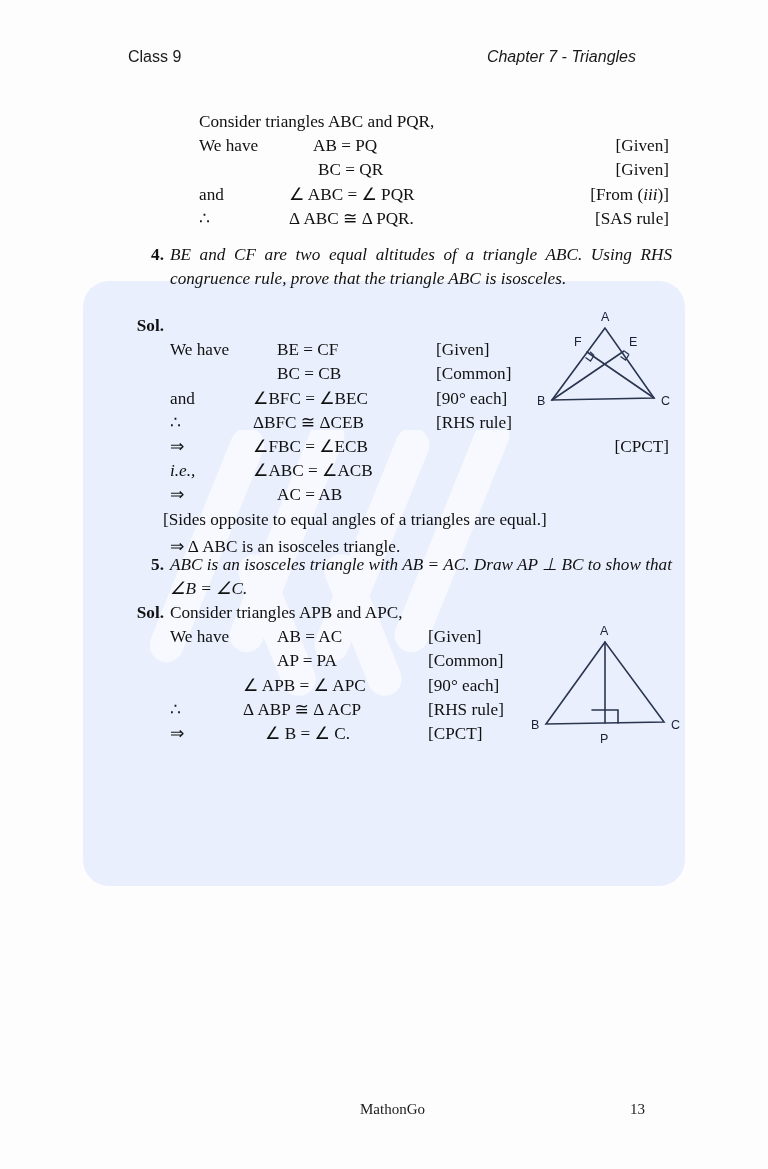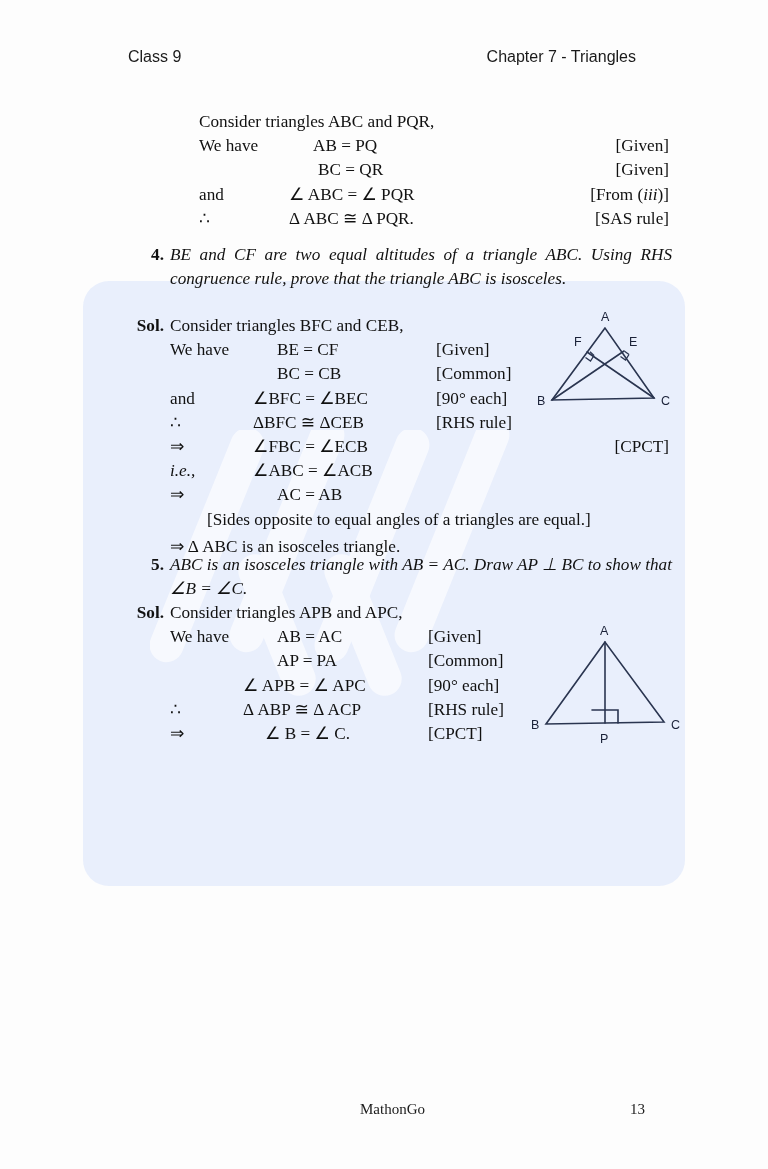--- a/index.html
+++ b/index.html
@@ -53,21 +53,21 @@
     left: 0;
     right: 0;
     top: 48px;
     height: 18px;
     font-family: "Liberation Sans", sans-serif;
     font-size: 16px;
     color: #1a1a1a;
     z-index: 4;
   }
   .runhead .left  { position: absolute; left: 128px;  top: 0; }
-  .runhead .right { position: absolute; right: 132px; top: 0; }
+  .runhead .right { position: absolute; right: 132px; top: 0; font-style: italic; }
 
   .runfoot {
     position: absolute;
     left: 12px;
     right: 0;
     top: 1101px;
     height: 18px;
     font-family: Liberation Serif, serif;
     font-size: 15px;
     color: #1a1a1a;
@@ -210,21 +210,20 @@
 
     <div class="qblock" style="position:absolute; left:0; top:243px; width:768px;">
       <span class="qnum">4.</span>
       <div class="qtext">BE and CF are two equal altitudes of a triangle ABC. Using RHS congruence rule, prove that the triangle ABC is isosceles.</div>
     </div>
 
     <div style="position:absolute; left:0; top:317px; width:768px;">
 
       <div class="solrow">
         <span class="sol-label">Sol.</span>
-        <span class="sol-text">Consider triangles BFC and CEB,</span>
       </div>
 
       <div class="mline">
         <span class="lhs" style="left:170px;">We have</span>
         <span class="stmt" style="left:277px;">BE  =  CF</span>
         <span class="reason mid" style="left:428px;">[Given]</span>
       </div>
 
       <div class="mline">
         <span class="stmt" style="left:277px;">BC  =  CB</span>
@@ -252,21 +251,21 @@
       <div class="mline">
         <span class="lhs it" style="left:170px;">i.e.,</span>
         <span class="stmt" style="left:253px;">∠ABC  =  ∠ACB</span>
       </div>
 
       <div class="mline">
         <span class="lhs" style="left:170px;">⇒</span>
         <span class="stmt" style="left:277px;">AC = AB</span>
       </div>
 
-      <div class="plainline" style="height:27px;margin-left:44px;">
+      <div class="plainline" style="height:27px;">
         <span style="position:absolute; left:163px;">[Sides opposite to equal angles of a triangles are equal.]</span>
       </div>
 
       <div class="plainline">
         <span style="position:absolute; left:170px;">⇒   Δ ABC is an isosceles triangle.</span>
       </div>
     </div>
 
     <div class="qblock" style="position:absolute; left:0; top:553px; width:768px;">
       <span class="qnum">5.</span>

